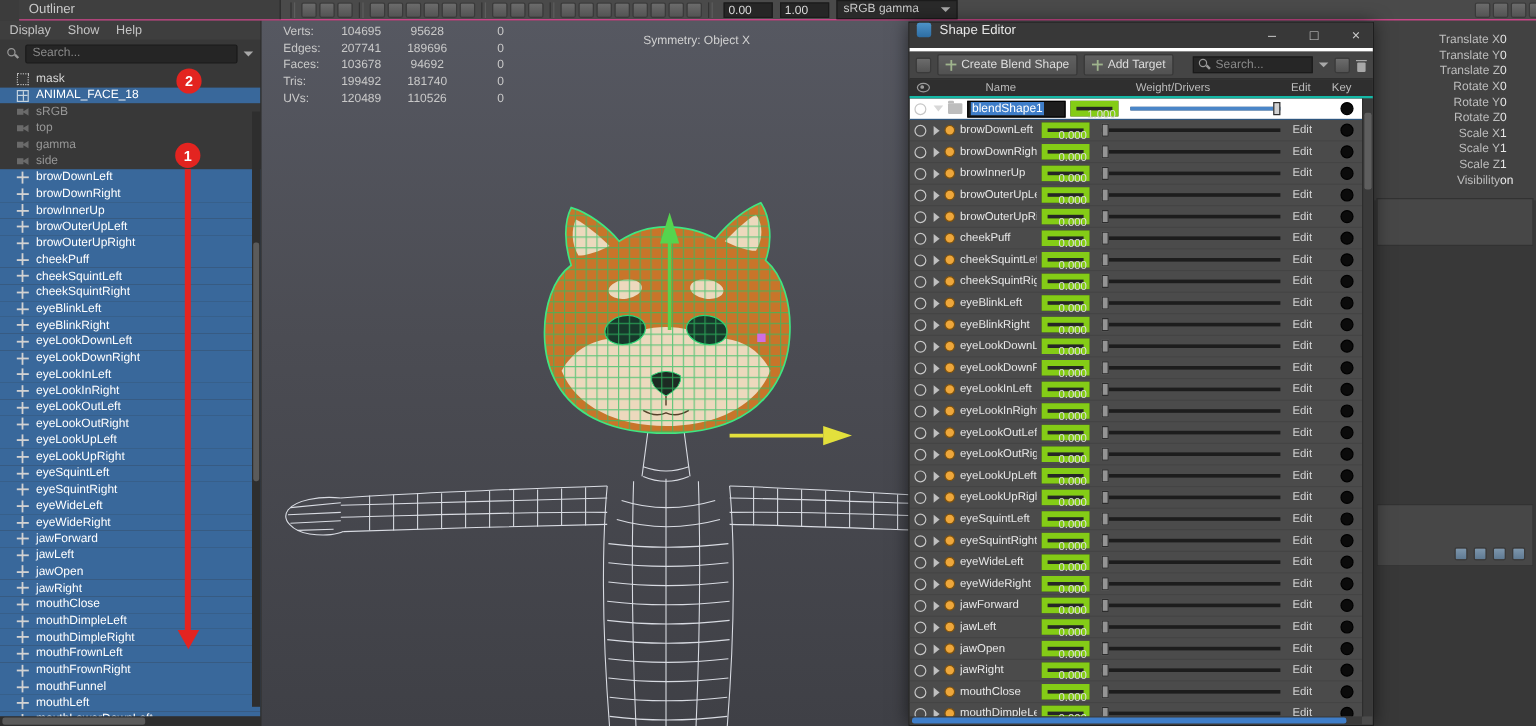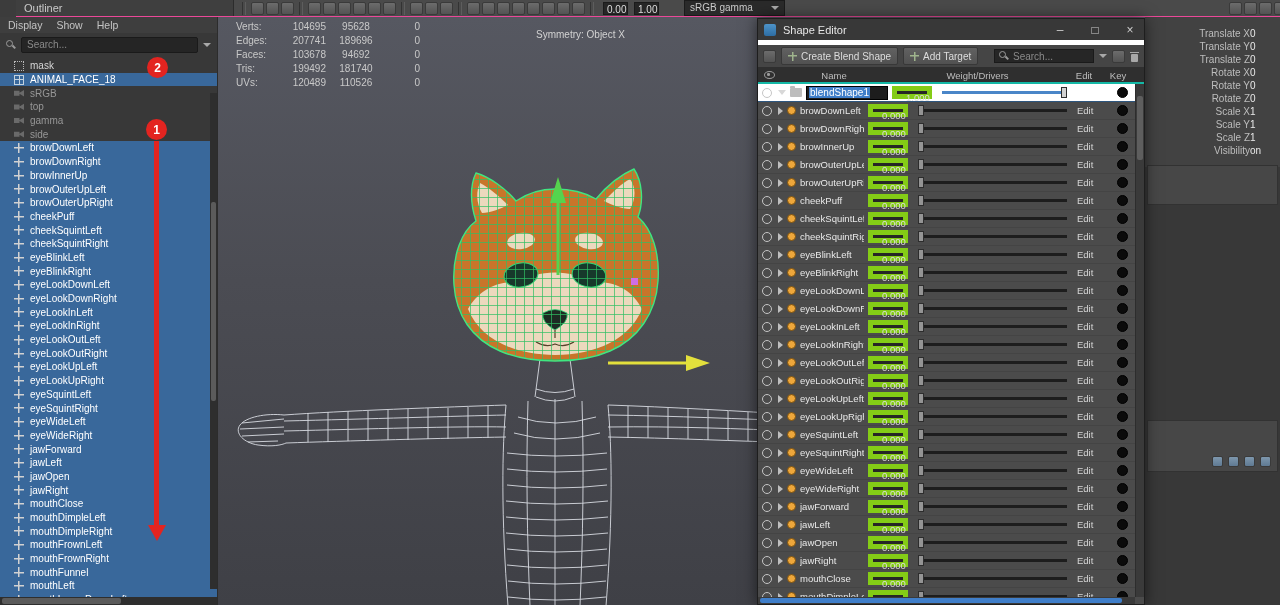--- a/index.html
+++ b/index.html
@@ -8,24 +8,24 @@
 
   
   .statusbar{position:absolute;left:16px;top:0;width:1280px;height:17px;background:#4a4a4a;
              display:flex;align-items:center;border-bottom:1px solid #ec4899;box-sizing:border-box;z-index:5}
   .sb-title{width:218px;height:16px;background:#3f3f3f;color:#c9c9c9;font-size:11px;line-height:16px;
             padding-left:8px;box-sizing:border-box;border-right:1px solid #2c2c2c;flex:none}
   .sb-icons{display:flex;align-items:center;gap:2px;padding:0 5px;flex:1;min-width:0}
   .sbi{width:13px;height:13px;background:linear-gradient(#6c6c6c,#535353);border:1px solid #3a3a3a;
        border-radius:2px;box-sizing:border-box;flex:none}
   .sb-sep{width:2px;height:13px;border-left:1px solid #333;border-right:1px solid #5d5d5d;margin:0 3px;flex:none}
-  .sb-field{width:25px;height:13px;background:#262626;border:1px solid #1b1b1b;color:#ddd;text-align:left;
+  .sb-field{width:41px;height:13px;background:#262626;border:1px solid #1b1b1b;color:#ddd;text-align:left;
             padding:0 3px;line-height:13px;box-sizing:border-box;margin-left:4px;flex:none}
   .sb-dd{height:14px;background:#2a2a2a;border:1px solid #1b1b1b;color:#c9c9c9;display:flex;align-items:center;
-         gap:18px;padding:0 5px;margin-left:23px;line-height:14px;flex:none}
+         gap:18px;padding:0 5px;margin-left:4px;line-height:14px;flex:none}
   .chev-d{width:0;height:0;border-left:4px solid transparent;border-right:4px solid transparent;border-top:4px solid #a9a9a9;flex:none}
   .sb-right{display:flex;gap:2px;margin-left:auto;padding-right:4px}
 
   
   .outliner{position:absolute;left:0;top:17px;width:218px;height:588px;background:#383838;
             display:flex;flex-direction:column;border-right:1px solid #2c2c2c;box-sizing:border-box}
   .ol-menu{height:16px;display:flex;gap:14px;align-items:center;padding-left:8px;background:#3e3e3e;
            color:#c4c4c4;font-size:10.5px;flex:none}
   .ol-search{height:20px;display:flex;align-items:center;gap:5px;padding:2px 6px;flex:none}
   .mag{width:10px;height:10px;position:relative;flex:none}
@@ -50,31 +50,31 @@
   .ol-hscroll{height:8px;background:#2e2e2e;position:relative;flex:none}
   .ol-hscroll .thumb{position:absolute;left:2px;top:1px;width:55%;height:6px;background:#5b5b5b;border-radius:2px}
 
   
   .viewport{position:absolute;left:218px;top:17px;width:927px;height:588px;overflow:hidden;
             background:linear-gradient(#565861 0%,#4b4c53 45%,#3f4046 100%)}
   .vp-svg{position:absolute;left:0;top:0}
   .hud{position:absolute;left:18px;top:3px;color:#c9c9c9}
   .hud-row{display:flex;height:14px;line-height:14px}
   .hud-label{width:40px}
-  .hud-a{width:50px;text-align:right}
+  .hud-a{width:50px;text-align:center}
   .hud-b{width:60px;text-align:center}
   .hud-c{width:34px;text-align:right}
   .symmetry{position:absolute;left:318px;top:12px;color:#d2d2d2}
 
   
   .se{position:absolute;left:757px;top:18px;width:388px;height:587px;background:#4b4b4b;
       border:1px solid #1e1e1e;box-shadow:0 0 14px rgba(0,0,0,.55);box-sizing:border-box;
       display:flex;flex-direction:column;z-index:10}
-  .se-title{height:21px;background:#383838;display:flex;align-items:center;padding-left:6px;gap:7px;
-            border-bottom:5px solid #ffffff;flex:none}
+  .se-title{height:21px;background:#383838;display:flex;padding-left:6px;gap:7px;
+            border-bottom:3px solid #ffffff;flex:none}
   .se-appicon{width:12px;height:12px;border-radius:2px;background:linear-gradient(#4d93c8,#2d6da3);flex:none}
   .se-title .t{color:#e6e6e6;font-size:11px;flex:1}
   .se-wbtn{width:28px;height:20px;display:flex;align-items:center;justify-content:center;color:#ccc;font-size:12px}
   .se-toolbar{height:22px;background:#454545;display:flex;align-items:center;gap:5px;padding:0 5px;
               border-bottom:1px solid #2f2f2f;flex:none}
   .se-btn{height:16px;background:linear-gradient(#616161,#515151);border:1px solid #383838;border-radius:2px;
           color:#ddd;display:flex;align-items:center;gap:4px;padding:0 6px;font-size:10px;flex:none}
   .bi{width:9px;height:9px;background:linear-gradient(#9fb48d,#9fb48d) center/9px 1.5px no-repeat,
       linear-gradient(#9fb48d,#9fb48d) center/1.5px 9px no-repeat;flex:none}
   .se-search{width:100px;height:14px;background:#262626;border:1px solid #1a1a1a;color:#8a8a8a;display:flex;

